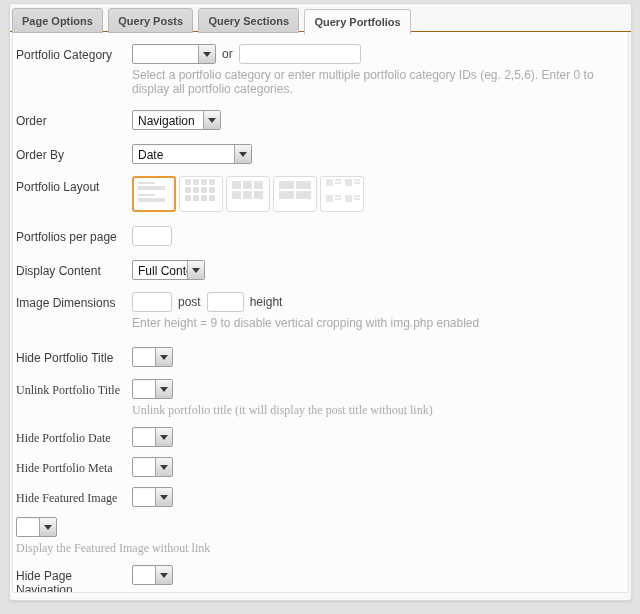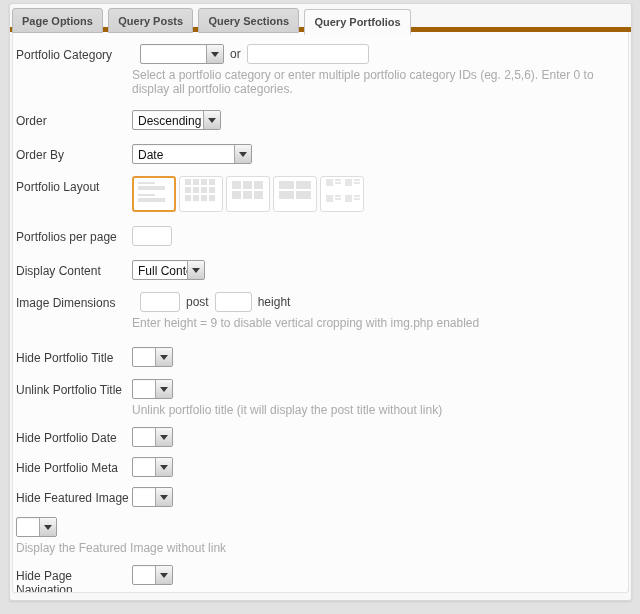--- a/index.html
+++ b/index.html
@@ -14,21 +14,21 @@
   .widget {
     position:absolute; left:9px; top:3px; width:623px; height:598px;
     background:#f8f8f8;
     border:1px solid #d8d8d8;
     border-radius:3px;
     box-shadow:0 1px 2px rgba(0,0,0,0.10);
   }
   
   .tabbar {
     height:28px; padding:3px 8px 0 2px;
-    border-bottom:5px solid #a16207;
+    border-bottom:1px solid #a16207;
     position:relative;
   }
   .tab {
     display:inline-block; position:relative;
     margin-right:2px; padding:6px 9px 5px 9px;
     font-size:11px; font-weight:bold; color:#4a4a4a; line-height:12px;
     background:linear-gradient(#dcdcdc,#d2d2d2);
     border:1px solid #b9b9b9;
     border-radius:3px 3px 0 0;
     cursor:pointer;
@@ -46,24 +46,24 @@
     margin:0 2px; height:561px;
     background:#fcfcfc;
     border:1px solid #e3e3e3; border-top:none;
     border-radius:0 0 3px 3px;
     padding:12px 14px 0 3px;
     overflow:hidden;
   }
   .row { display:flex; align-items:flex-start; margin-bottom:12px; }
   .row.mb14 { margin-bottom:14px; }
   .row.mb16 { margin-bottom:17px; }
-  .row.mb10 { margin-bottom:10px; }
+  .row.mb10 { margin-bottom:10px;font-family:Liberation Serif, serif; }
   .label { width:116px; flex:0 0 116px; padding-top:4px; color:#3d3d3d; }
   .ctrl { flex:1; }
-  .ctrl-line { display:flex; align-items:center;margin-left:8px; }
+  .ctrl-line { display:flex; align-items:center; }
   .helper { color:#ababab; margin-top:4px; line-height:14px; }
   .inline-word { color:#444; margin:0 6px; }
   
   .sel {
     display:inline-flex; align-items:stretch; height:20px;
     border:1px solid #9d9d9d; border-radius:2px;
     background:#fff; vertical-align:middle; cursor:default;
     box-shadow:inset 0 1px 1px rgba(0,0,0,0.04);
   }
   .sel-text {
@@ -140,21 +140,21 @@
           <input class="txt in-ids" value="" style="">
         </div>
         <div class="helper">Select a portfolio category or enter multiple portfolio category IDs (eg. 2,5,6). Enter 0 to display all portfolio categories.</div>
       </div>
     </div>
 
     <div class="row mb14">
       <div class="label">Order</div>
       <div class="ctrl">
         <span class="sel w-desc">
-          <span class="sel-text">Descending</span>
+          <span class="sel-text">Navigation</span>
           <span class="sel-btn">
               <i class="arr"></i>
             </span>
         </span>
       </div>
     </div>
 
     <div class="row">
       <div class="label">Order By</div>
       <div class="ctrl">

